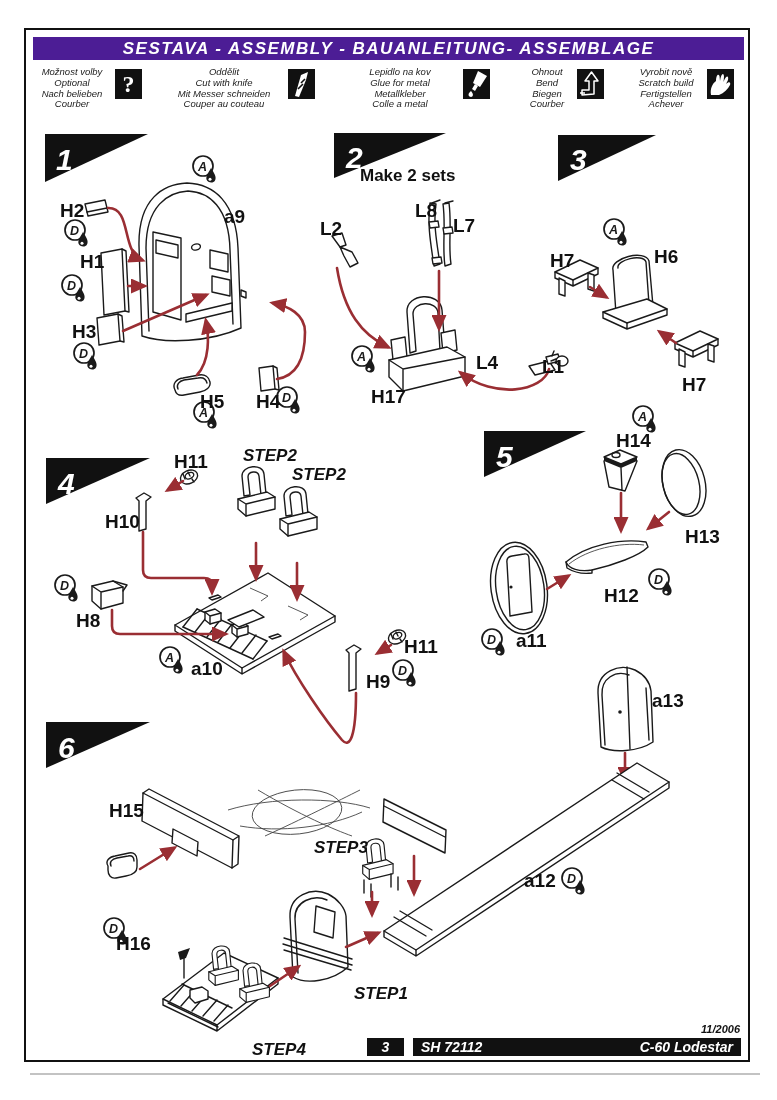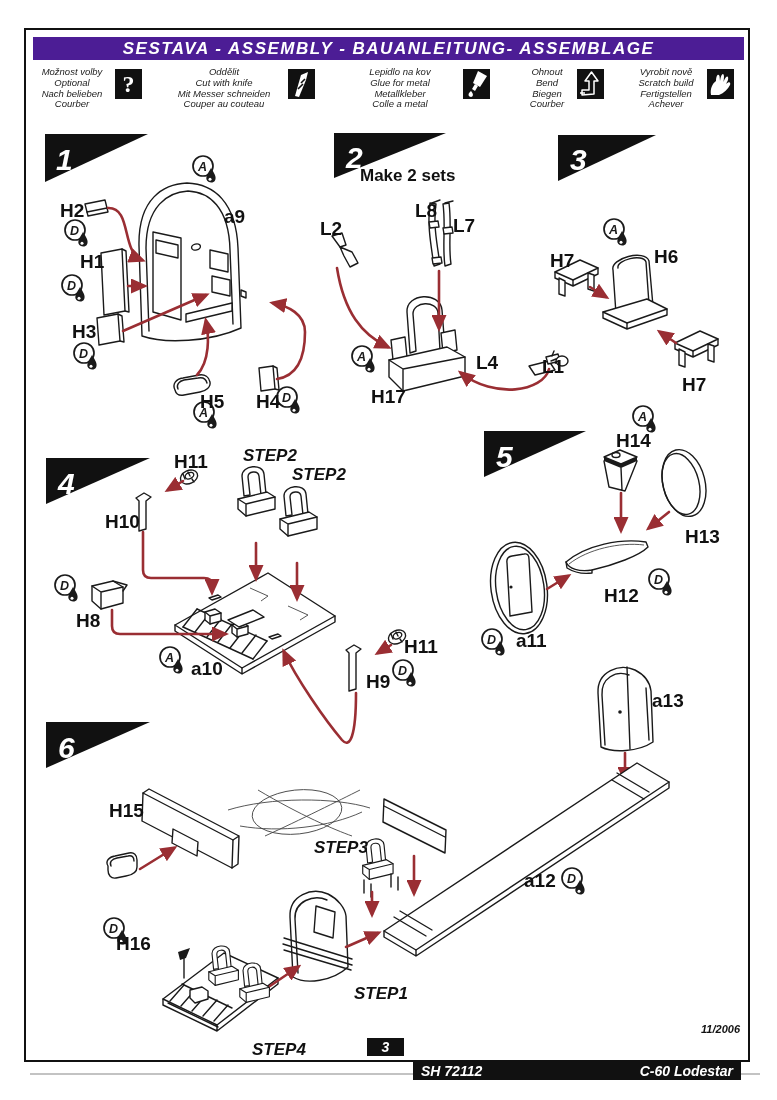--- a/index.html
+++ b/index.html
@@ -22,21 +22,21 @@
   .red{fill:none;stroke:#9a2e33;stroke-width:2.6;stroke-linecap:round;marker-end:url(#ah);}
   .flag{fill:#111;}
   .flag-num{fill:#fff;font-family:"Liberation Sans",sans-serif;font-weight:bold;font-style:italic;font-size:30px;}
   .glue-letter{font-family:"Liberation Sans",sans-serif;font-weight:bold;font-style:italic;font-size:12.5px;text-anchor:middle;fill:#1a1a1a;}
   .drop{fill:#1a1a1a;}
   .footer-date{position:absolute;right:37px;top:1023px;font-weight:bold;font-style:italic;font-size:11px;color:#111;}
   .footer-bar{position:absolute;left:367px;top:1038px;width:374px;height:18px;display:flex;}
   .page-box{width:37px;height:18px;background:#111;color:#fff;font-weight:bold;font-style:italic;font-size:14px;
     text-align:center;line-height:18px;margin-right:9px;}
   .kit-bar{flex:1;height:18px;background:#111;color:#fff;font-weight:bold;font-style:italic;font-size:14px;
-    line-height:18px;display:flex;justify-content:space-between;padding:0 8px;box-sizing:border-box;margin-top:24px;}
+    line-height:18px;display:flex;justify-content:space-between;padding:0 8px;box-sizing:border-box;}
 </style>
 </head>
 <body>
 
 <div class="page">
   <div class="frame"></div>
   <div class="scan-edge"></div>
 
   <div class="titlebar">SESTAVA - ASSEMBLY - BAUANLEITUNG- ASSEMBLAGE</div>
 

